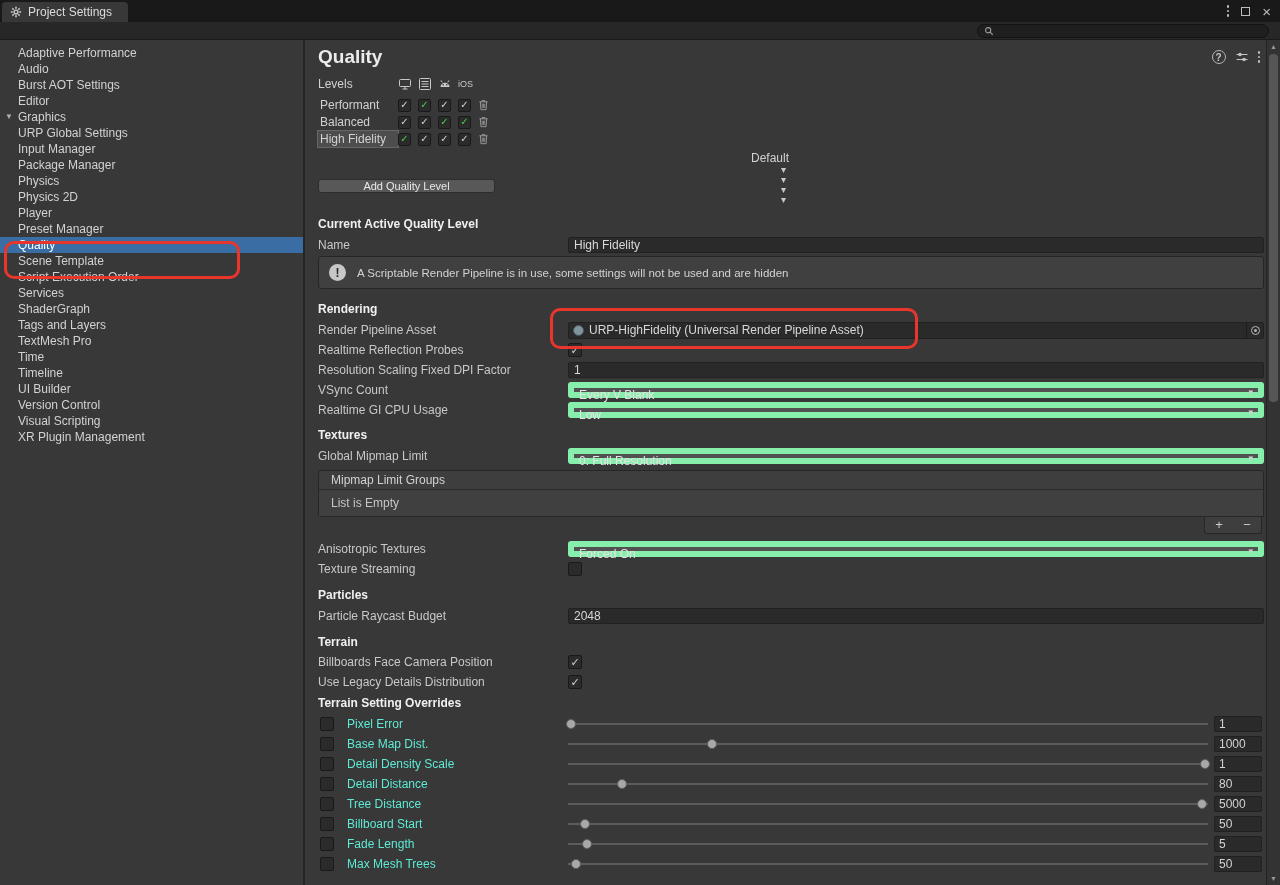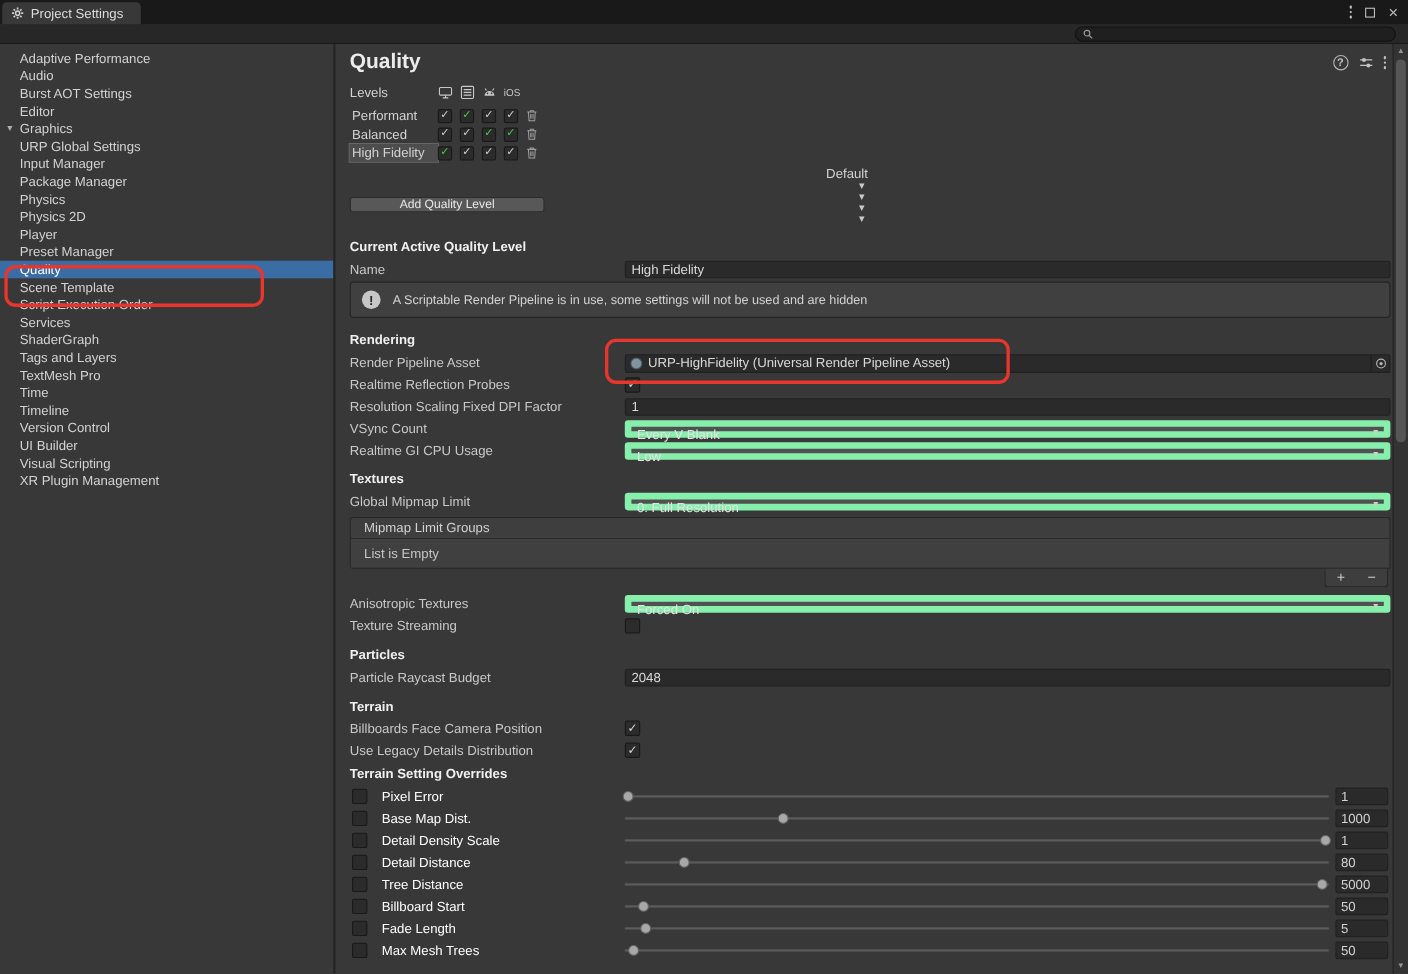--- a/index.html
+++ b/index.html
@@ -88,21 +88,21 @@
   .mip-body{height:26px;background:#404040;font-size:12px;color:#c6c6c6;line-height:26px;padding-left:12px;}
   .mip-footer{height:17px;display:flex;justify-content:flex-end;}
   .mip-btns{width:58px;background:#3e3e3e;border:1px solid #262626;border-top:none;border-radius:0 0 3px 3px;
             display:flex;align-items:center;margin-right:2px;}
   .mip-btn{color:#cccccc;font-size:13px;line-height:14px;width:50%;text-align:center;cursor:default;}
 
   
   .ovr-row{display:flex;align-items:center;height:16px;margin-top:4px;}
   #ovr-rows .ovr-row:first-child{margin-top:6px;}
   .ovr-row .checkbox{margin-left:2px;}
-  .ovr-label{margin-left:13px;width:221px;font-size:12px;color:#ffffff;white-space:nowrap;}
+  .ovr-label{margin-left:13px;width:221px;font-size:12px;color:#5eead4;white-space:nowrap;}
   .slider{width:640px;height:16px;position:relative;flex:none;}
   .slider::before{content:"";position:absolute;left:0;right:0;top:7px;height:2px;background:#5c5c5c;}
   .handle{position:absolute;top:3px;width:10px;height:10px;border-radius:50%;background:#a8a8a8;border:1px solid #606060;}
   .numfield{margin-left:6px;width:48px;height:16px;background:#2a2a2a;border:1px solid #212121;border-radius:2px;
             font-size:12px;color:#d2d2d2;line-height:14px;padding:0 4px;flex:none;}
 
   
   .vscroll{position:absolute;right:0;top:40px;width:14px;bottom:0;background:#333333;border-left:1px solid #232323;}
   .vs-up{position:absolute;top:3px;left:0;right:0;text-align:center;font-size:7px;color:#969696;line-height:1;}
   .vs-thumb{position:absolute;left:2px;width:9px;top:14px;height:348px;background:#565656;border-radius:4px;}
@@ -169,22 +169,22 @@
     <div class="side-item"><span>Preset Manager</span></div>
     <div class="side-item sel"><span>Quality</span></div>
     <div class="side-item"><span>Scene Template</span></div>
     <div class="side-item"><span>Script Execution Order</span></div>
     <div class="side-item"><span>Services</span></div>
     <div class="side-item"><span>ShaderGraph</span></div>
     <div class="side-item"><span>Tags and Layers</span></div>
     <div class="side-item"><span>TextMesh Pro</span></div>
     <div class="side-item"><span>Time</span></div>
     <div class="side-item"><span>Timeline</span></div>
+    <div class="side-item"><span>UI Builder</span></div>
     <div class="side-item"><span>Version Control</span></div>
-    <div class="side-item"><span>UI Builder</span></div>
     <div class="side-item"><span>Visual Scripting</span></div>
     <div class="side-item"><span>XR Plugin Management</span></div>
   </div>
 
 <div class="main">
 
   <div class="panel-head">
     <h1>Quality</h1>
     <div class="head-icons">
       <span class="hicon help-circle">?</span>

